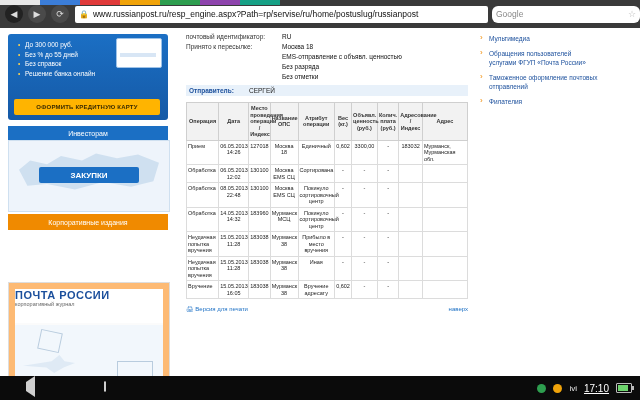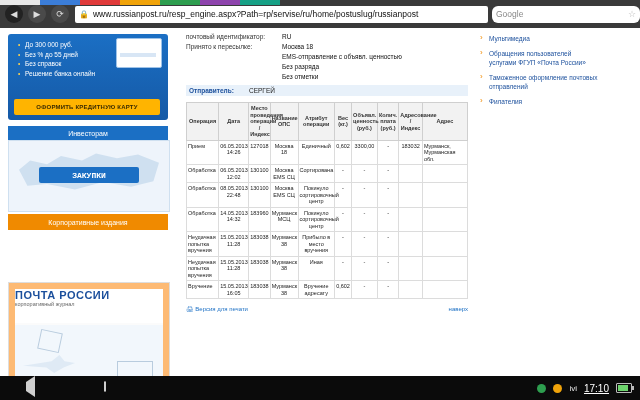--- a/index.html
+++ b/index.html
@@ -43,21 +43,21 @@
   .promobtn{position:absolute;left:6px;bottom:5px;width:146px;height:16px;background:#ffb400;
             border-radius:2px;color:#3a2b00;font-size:6px;font-weight:bold;display:flex;
             align-items:center;justify-content:center;letter-spacing:.2px;}
   .cardimg{position:absolute;right:6px;top:4px;width:44px;height:28px;background:#fff;border-radius:2px;
            border:1px solid #9fc3e8;}
   .cardimg:after{content:"";position:absolute;left:3px;top:14px;width:36px;height:4px;background:#d8e6f5;}
 
   .sbhead{position:absolute;left:8px;width:160px;height:14px;background:#1b6fc4;color:#fff;
           font-size:7px;display:flex;align-items:center;justify-content:center;}
   .sbhead.orange{background:#f08a00;}
-  .mapbox{position:absolute;left:8px;top:112px;width:160px;height:70px;background:#eef4fb;border:1px solid #cfe0f0;font-family:Liberation Mono, monospace;}
+  .mapbox{position:absolute;left:8px;top:112px;width:160px;height:70px;background:#eef4fb;border:1px solid #cfe0f0;}
   .mapshape{position:absolute;left:10px;top:8px;width:140px;height:46px;background:#cfe0f0;
             clip-path:polygon(0% 45%,8% 25%,20% 33%,30% 15%,45% 25%,55% 10%,70% 20%,85% 12%,100% 30%,96% 70%,80% 82%,60% 72%,40% 88%,20% 76%,6% 80%);}
   .maplabel{position:absolute;left:30px;top:26px;width:100px;height:16px;background:#1b6fc4;color:#fff;
             font-size:8px;font-weight:bold;display:flex;align-items:center;justify-content:center;border-radius:2px;}
 
   .magbox{position:absolute;left:8px;top:206px;width:160px;height:132px;background:#fdba74;border:1px solid #ddd;margin-top:48px;}
   .magcover{position:absolute;left:6px;top:6px;width:148px;height:120px;background:#fbfbfb;}
   .magtop{position:absolute;left:0;top:0;width:148px;height:34px;background:#fff;}
   .magtitle{font-size:11px;font-weight:bold;color:#1b4f9c;letter-spacing:.5px;}
   .magsub{font-size:5.5px;color:#666;}

